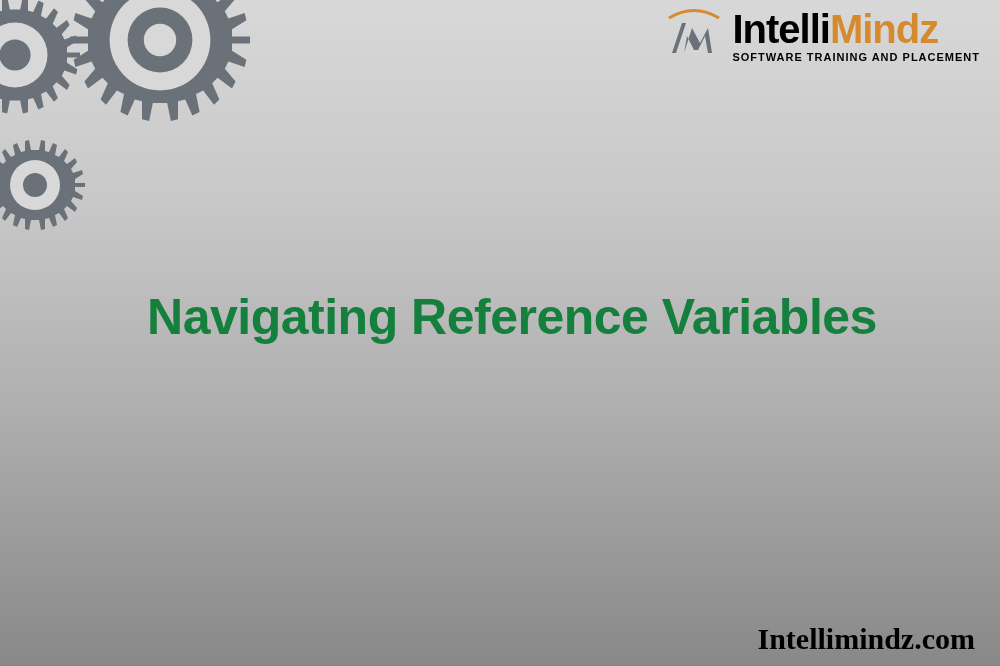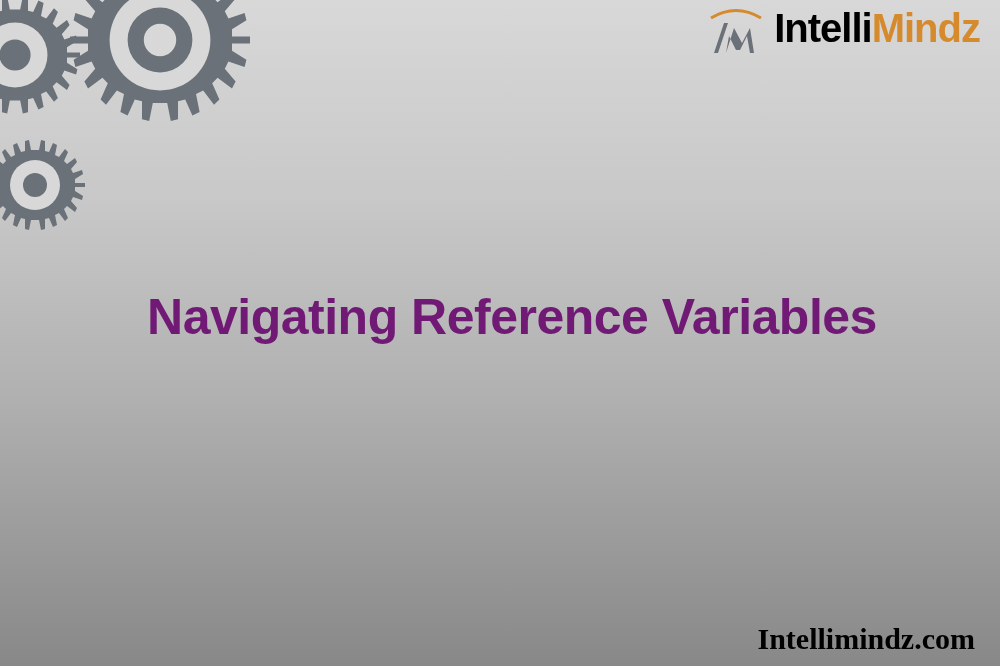--- a/index.html
+++ b/index.html
@@ -41,20 +41,21 @@
       top: 155px;
       left: 5px;
       width: 100px;
       height: 100px;
     }
     .logo-container {
       position: absolute;
       top: 8px;
       right: 20px;
       display: flex;
+      align-items: center;
       gap: 8px;
     }
     .logo-icon {
       width: 60px;
       height: 55px;
       position: relative;
     }
     .logo-text {
       display: flex;
       flex-direction: column;
@@ -79,21 +80,21 @@
       margin-top: 2px;
     }
     .main-title {
       position: absolute;
       top: 285px;
       left: 12px;
       right: 0;
       text-align: center;
       font-size: 50px;
       font-weight: 900;
-      color: #701a75;
+      color: #15803d;
       line-height: 1.3;
       letter-spacing: -0.5px;
       padding-left: 12px;
     }
     .footer-url {
       position: absolute;
       bottom: 10px;
       right: 25px;
       font-size: 30px;
       font-weight: bold;
@@ -134,20 +135,21 @@
     <svg viewBox="0 0 60 55" width="60" height="55">
       <path d="M5,10 Q30,-5 55,10" stroke="#d68a2e" stroke-width="3" fill="none"></path>
       <path d="M8,45 L18,15 L22,15 L12,45 Z" fill="#6a7178"></path>
       <path d="M20,45 L28,20 L36,35 L44,20 L48,45 L44,45 L41,28 L34,42 L30,42 L23,28 L20,45 Z" fill="#6a7178"></path>
     </svg>
   </div>
   <div class="logo-text">
     <div class="logo-brand">
       <span class="logo-brand-intelli">Intelli</span><span class="logo-brand-mindz">Mindz</span>
     </div>
+    <div class="logo-tagline">SOFTWARE TRAINING AND PLACEMENT</div>
   </div>
 </div>
 
 <div class="main-title">
   <div>Navigating Reference Variables</div>
 </div>
 
 <div class="footer-url">Intellimindz.com</div>
 
 </body></html>

